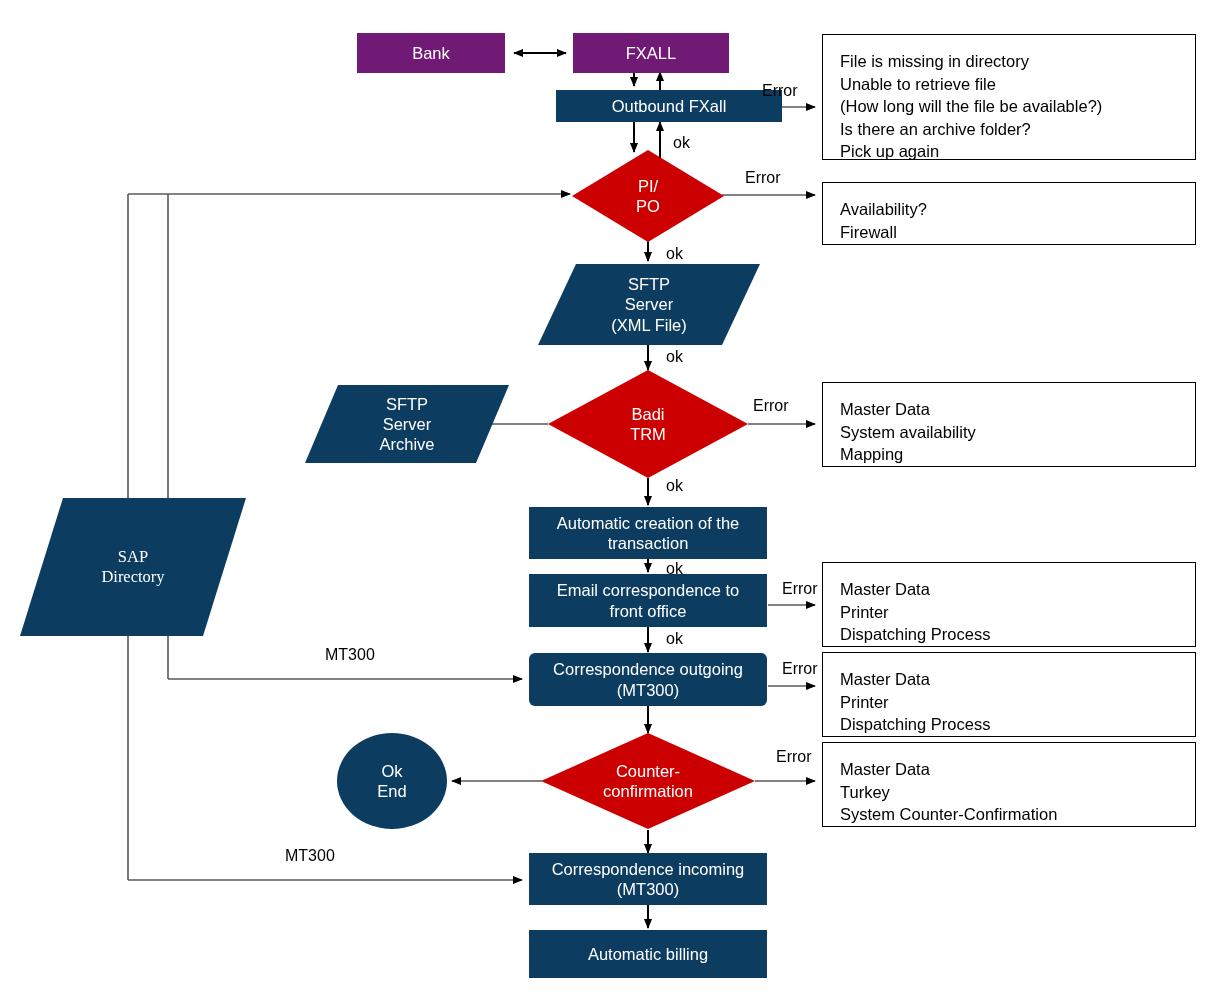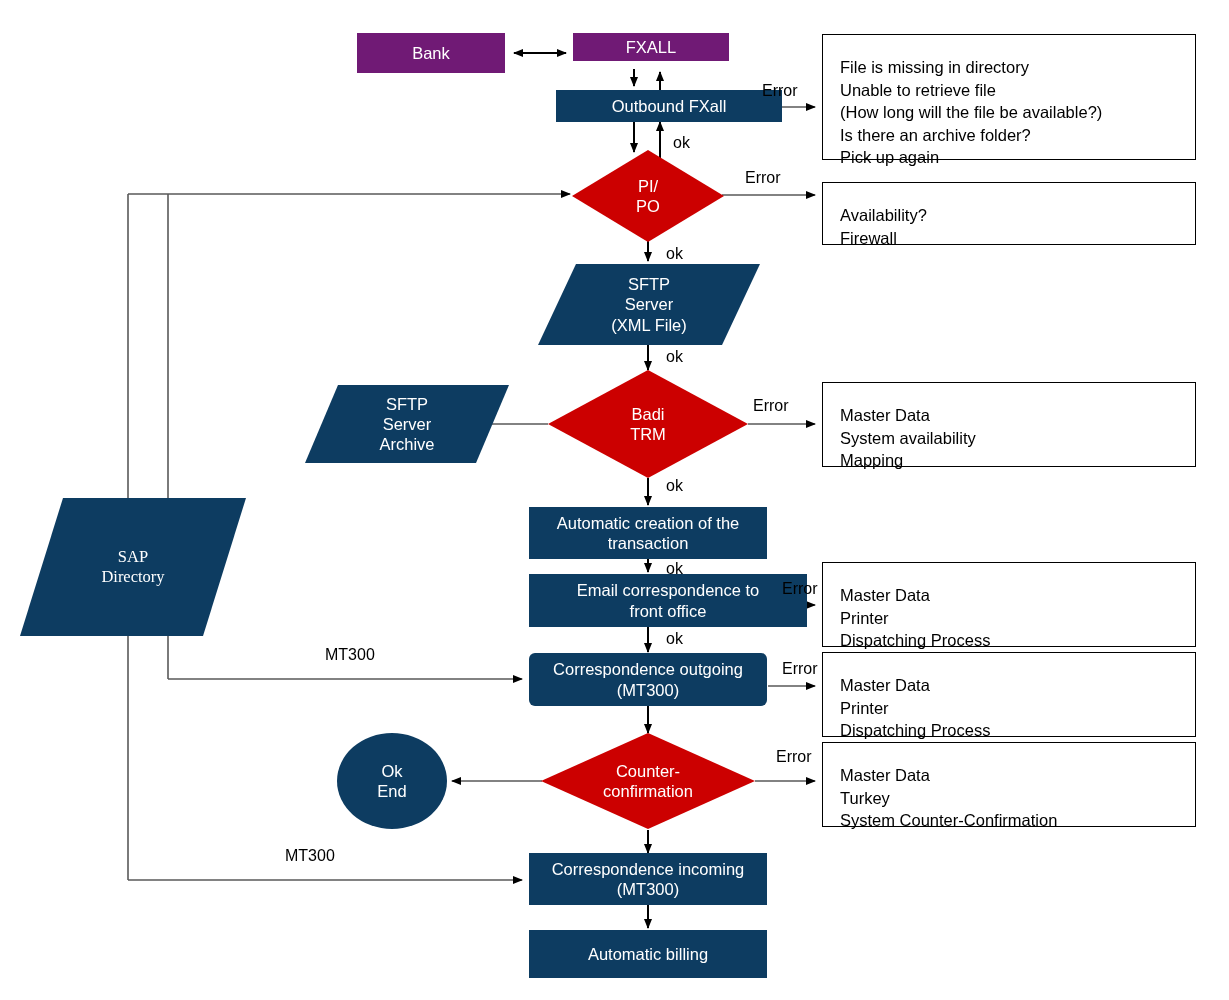--- a/index.html
+++ b/index.html
@@ -68,21 +68,21 @@
     line-height: 1.22;
   }
   .errbox {
     position: absolute;
     box-sizing: border-box;
     background: #ffffff;
     border: 1.6px solid #000000;
     color: #000000;
     font-size: 16.5px;
     line-height: 1.37;
-    padding: 21px 0 0 17px;
+    padding: 15px 0 0 17px;
     text-align: left;
     z-index: 3;
   }
   .errbox div {
     white-space: nowrap;
   }
   .edge-label {
     position: absolute;
     color: #000000;
     font-size: 16px;
@@ -155,21 +155,21 @@
       <line x1="648" y1="830" x2="648" y2="853" stroke="#000000" stroke-width="2" marker-end="url(#ah)"></line>
 
       <line x1="648" y1="905" x2="648" y2="928" stroke="#000000" stroke-width="2" marker-end="url(#ah)"></line>
     </g>
   </svg>
 
   <div class="node rect-red" style="left:357px; top:33px; width:148px; height:40px;">
     <span>Bank</span>
   </div>
 
-  <div class="node rect-red" style="left:573px; top:33px; width:156px; height:28px;">
+  <div class="node rect-red" style="left:573px; top:33px; width:156px; height:40px;">
     <span>FXALL</span>
   </div>
 
   <div class="node rect-blue" style="left:556px; top:90px; width:226px; height:32px;">
     <span>Outbound FXall</span>
   </div>
 
   <div class="diamond-wrap" style="left:572px; top:150px; width:152px; height:92px;">
     <svg width="152" height="92" viewBox="0 0 152 92">
       <polygon points="76,0 152,46 76,92 0,46" fill="#cc0000"></polygon>
@@ -220,21 +220,21 @@
     </div>
   </div>
 
   <div class="node rect-blue" style="left:529px; top:507px; width:238px; height:52px;">
     <div>
       <span>Automatic creation of the</span><br>
       <span>transaction</span>
     </div>
   </div>
 
-  <div class="node rect-blue" style="left:529px; top:574px; width:278px; height:53px;">
+  <div class="node rect-blue" style="left:529px; top:574px; width:238px; height:53px;">
     <div>
       <span>Email correspondence to</span><br>
       <span>front office</span>
     </div>
   </div>
 
   <div class="node rect-blue" style="left:529px; top:653px; width:238px; height:53px;border-radius:6px;">
     <div>
       <span>Correspondence outgoing</span><br>
       <span>(MT300)</span>

